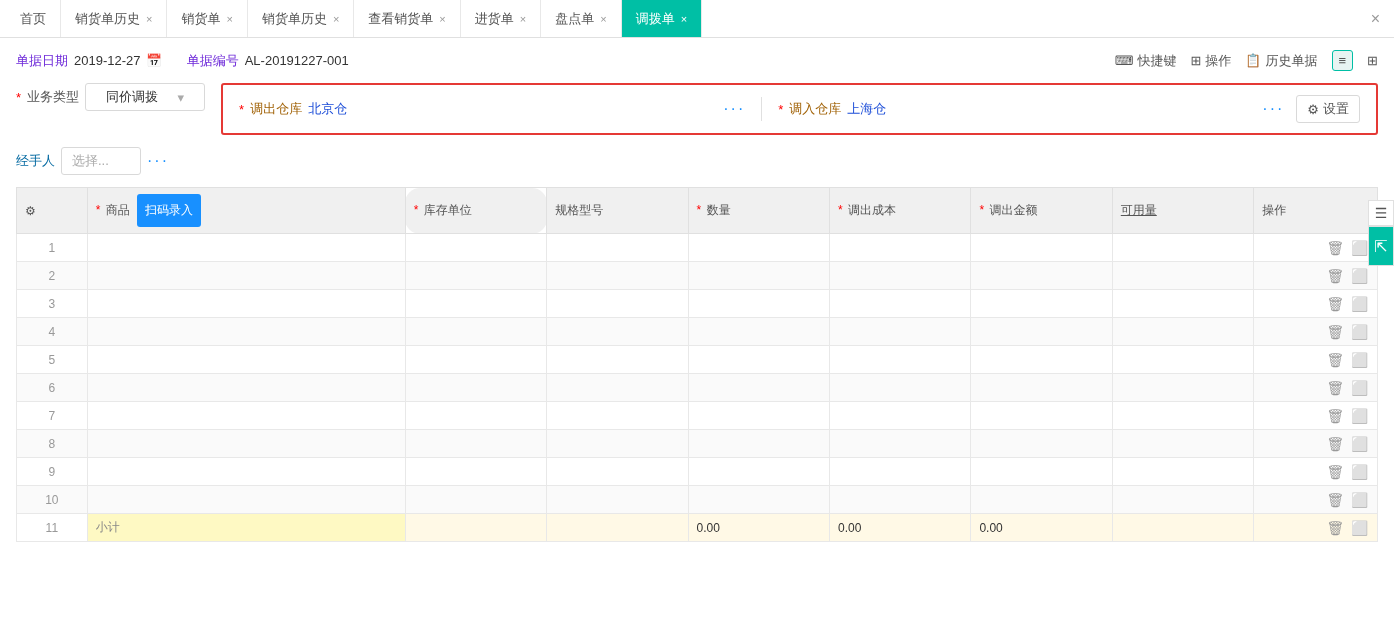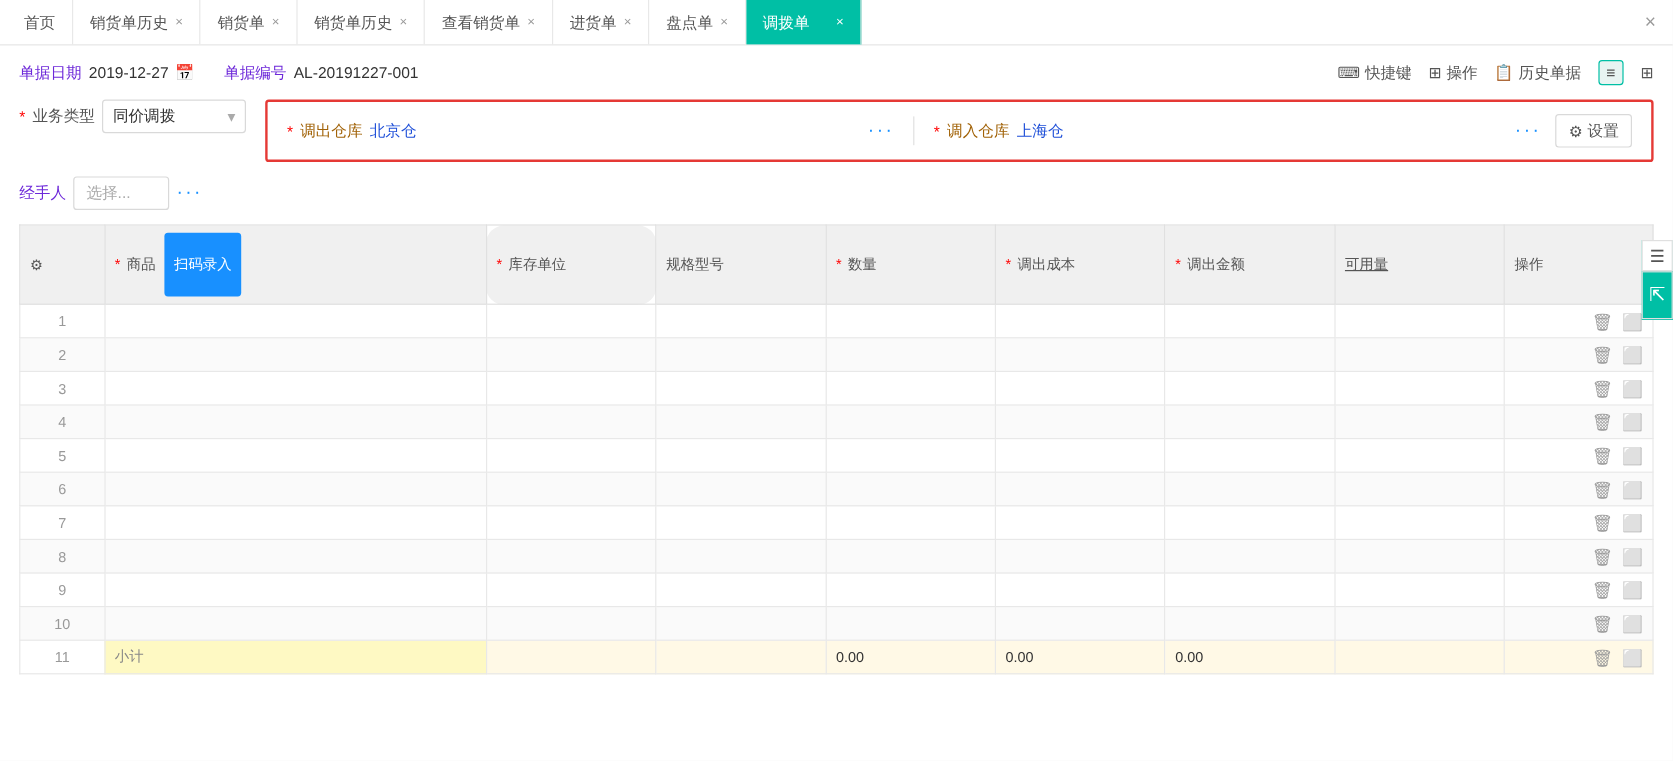--- a/index.html
+++ b/index.html
@@ -28,21 +28,20 @@
     .tab-item:first-child { border-left: none; padding-left: 20px; }
     .tab-item .tab-close {
       margin-left: 6px;
       color: #999;
       font-size: 11px;
       cursor: pointer;
     }
     .tab-item.active {
       background: #00bfa5;
       color: #fff;
-      gap: 16px;
     }
     .tab-item.active .tab-close { color: #fff; }
     .tab-bar-close {
       margin-left: auto;
       padding: 0 14px;
       color: #999;
       cursor: pointer;
       font-size: 16px;
     }
 
@@ -107,21 +106,21 @@
     .form-field {
       display: flex;
       align-items: center;
       gap: 6px;
     }
     .required { color: red; }
     .field-label { color: #555; }
     .field-select {
       border: 1px solid #d9d9d9;
       border-radius: 3px;
-      padding: 4px 8px;
+      padding: 4px 20px;
       min-width: 120px;
       background: #fff;
       cursor: pointer;
       display: flex;
       align-items: center;
       justify-content: space-between;
       color: #333;
     }
     .field-select .arrow { color: #aaa; margin-left: 8px; }
 
@@ -159,21 +158,21 @@
       margin-left: 12px;
     }
 
     
     .handler-row {
       display: flex;
       align-items: center;
       gap: 6px;
       margin-bottom: 12px;
     }
-    .handler-row .handler-label { color: #6d28d9; }
+    .handler-row .handler-label { color: #0369a1; }
     .handler-select {
       border: 1px solid #d9d9d9;
       border-radius: 3px;
       padding: 4px 10px;
       min-width: 80px;
       background: #fff;
       cursor: pointer;
       color: #aaa;
     }
     .handler-more { color: #1890ff; cursor: pointer; font-size: 16px; letter-spacing: 2px; }
@@ -218,21 +217,21 @@
       width: 40px;
       text-align: center;
     }
 
     
     .scan-btn {
       background: #1890ff;
       color: #fff;
       border: none;
       border-radius: 3px;
-      padding: 18px 8px;
+      padding: 8px 8px;
       cursor: pointer;
       font-size: 12px;
       margin-left: 4px;
     }
 
     
     .side-tools {
       position: fixed;
       right: 0;
       top: 200px;

